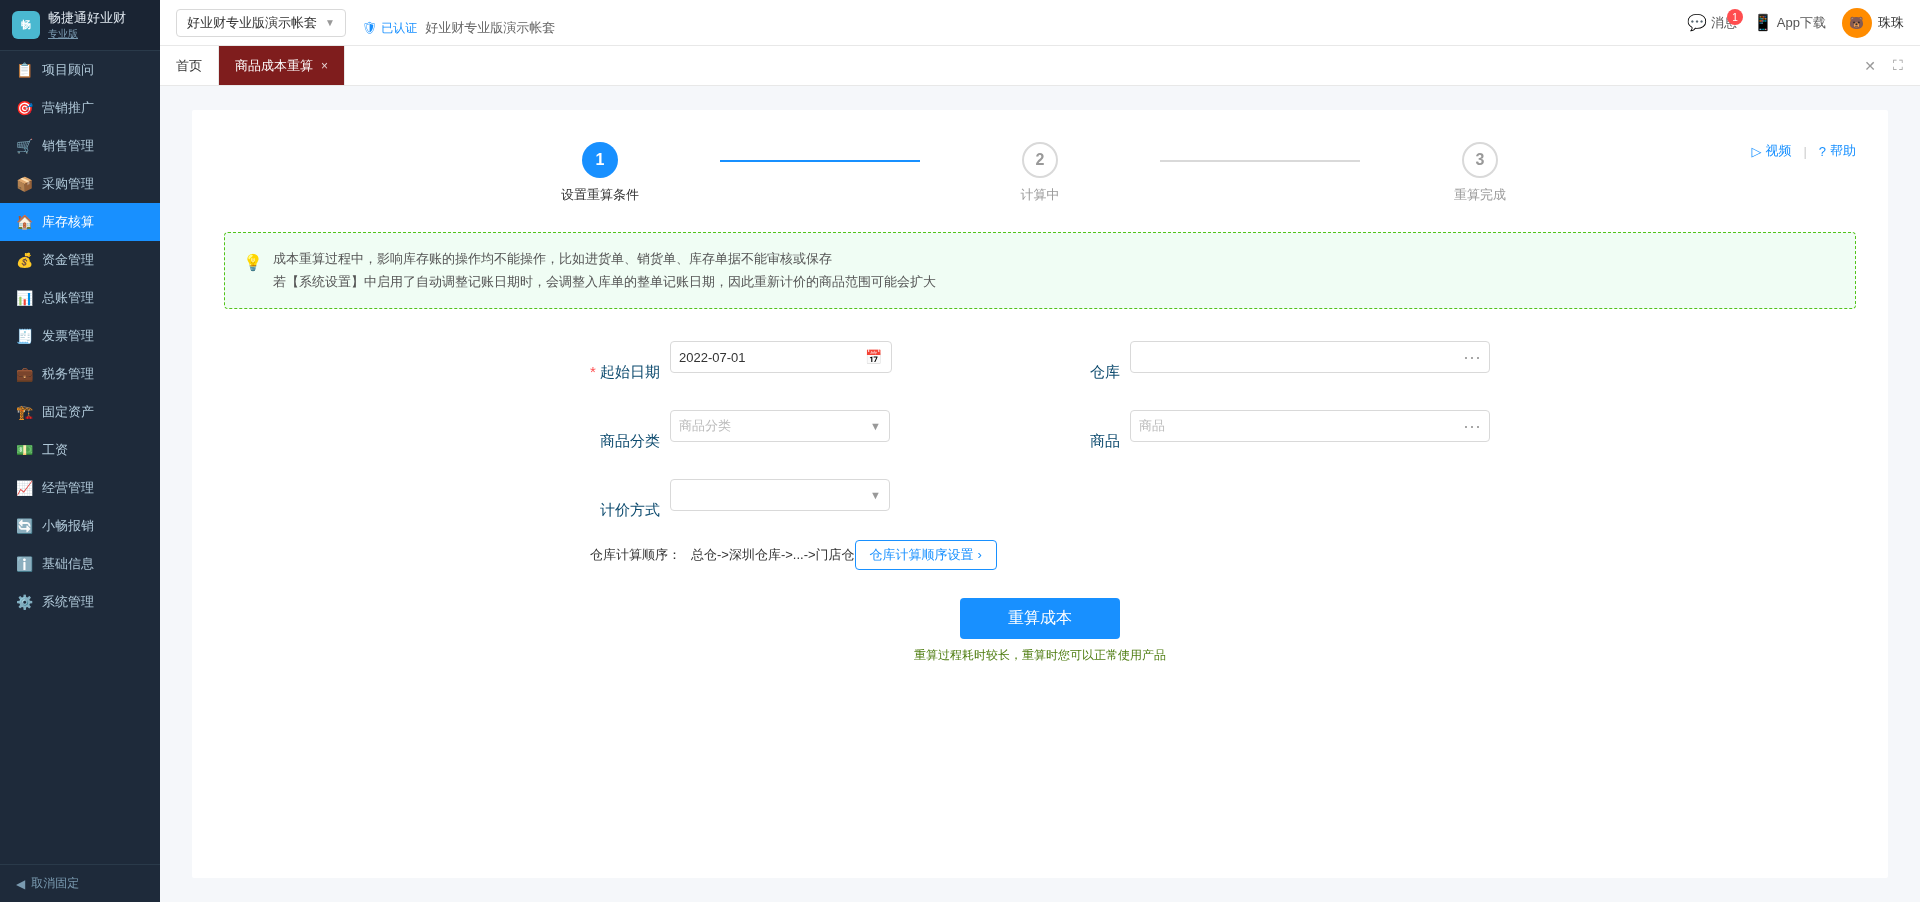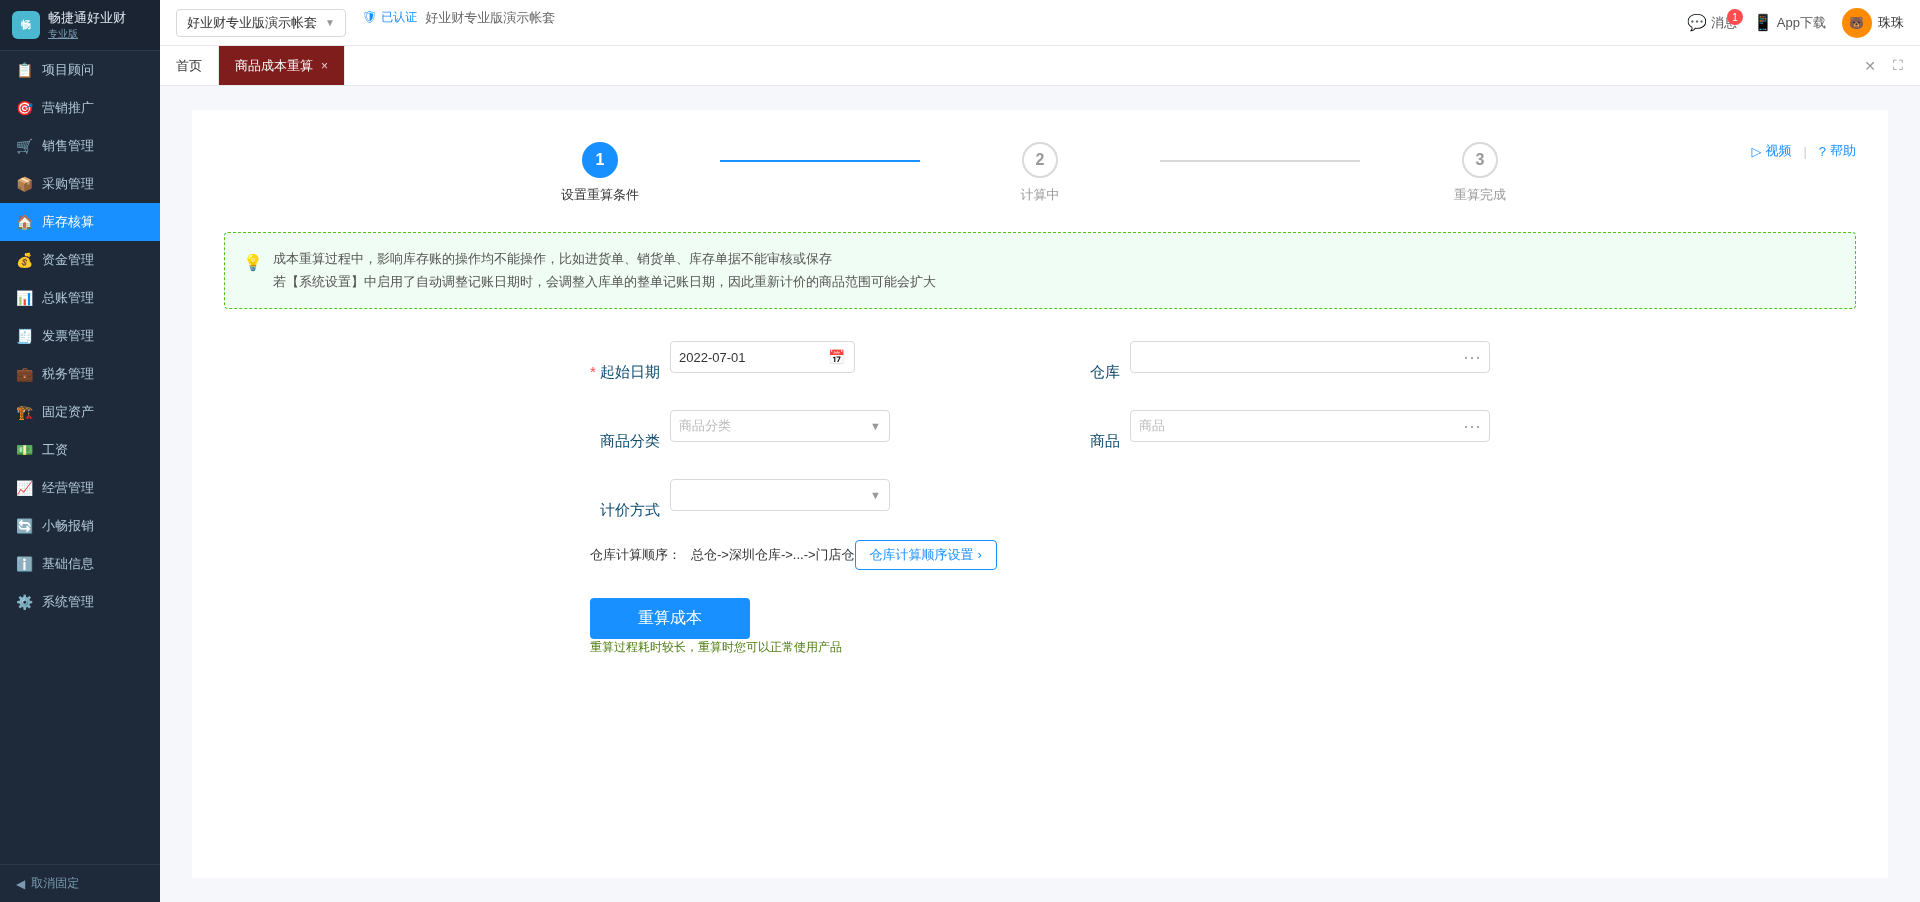--- a/index.html
+++ b/index.html
@@ -98,21 +98,21 @@
       height: 46px;
       background: #fff;
       display: flex;
       align-items: center;
       padding: 0 16px;
       border-bottom: 1px solid #e8e8e8;
       box-shadow: 0 1px 4px rgba(0,0,0,0.08);
     }
     .topbar-left {
       display: flex;
-      align-items: flex-start;
+      align-items: flex-end;
       flex: 1;
     }
     .account-selector {
       display: flex;
       align-items: center;
       padding: 4px 10px;
       border: 1px solid #d9d9d9;
       border-radius: 4px;
       cursor: pointer;
       font-size: 13px;
@@ -423,23 +423,23 @@
       cursor: pointer;
       display: flex;
       align-items: center;
       gap: 4px;
     }
 
     
     .recalc-section {
       display: flex;
       flex-direction: column;
-      align-items: flex-start;
+      align-items: center;
       margin-top: 20px;
-      gap: 0;
+      gap: 8px;
     }
     .recalc-btn {
       background: #1890ff;
       color: white;
       border: none;
       border-radius: 4px;
       padding: 10px 48px;
       font-size: 16px;
       cursor: pointer;
       font-family: inherit;
@@ -629,21 +629,21 @@
           <div>成本重算过程中，影响库存账的操作均不能操作，比如进货单、销货单、库存单据不能审核或保存</div>
           <div>若【系统设置】中启用了自动调整记账日期时，会调整入库单的整单记账日期，因此重新计价的商品范围可能会扩大</div>
         </div>
       </div>
 
       <div style="max-width: 900px; margin: 0 auto;">
 
         <div class="form-row">
           <div class="form-field">
             <span class="form-label required">起始日期</span>
-            <div class="form-input" style="display:flex; align-items:center; justify-content:space-between; width:185px; flex:none;">
+            <div class="form-input" style="display:flex; align-items:center; justify-content:space-between; width:222px; flex:none;">
               <input type="text" style="flex: 1 1 0%;" value="2022-07-01">
               <span class="suffix-icon">📅</span>
             </div>
           </div>
           <div class="form-field">
             <span class="form-label">仓库</span>
             <div class="form-input" style="flex:1; display:flex; align-items:center; justify-content:space-between;">
               <span style="color:#bbb;"></span>
               <span class="form-ellipsis">···</span>
             </div>

